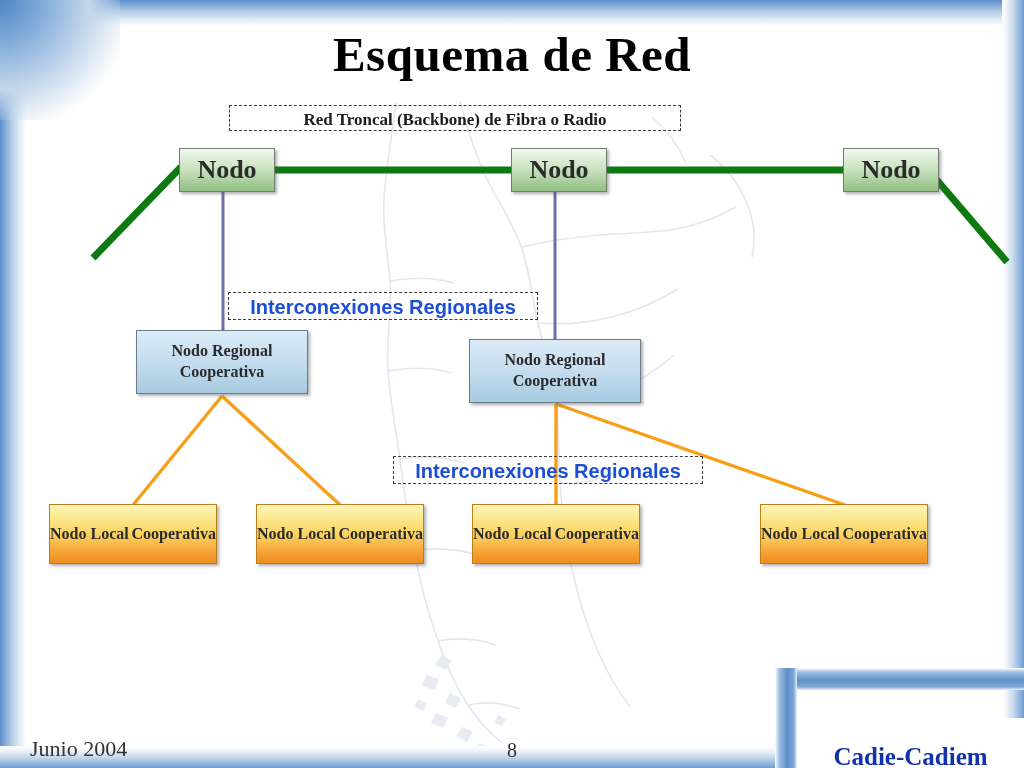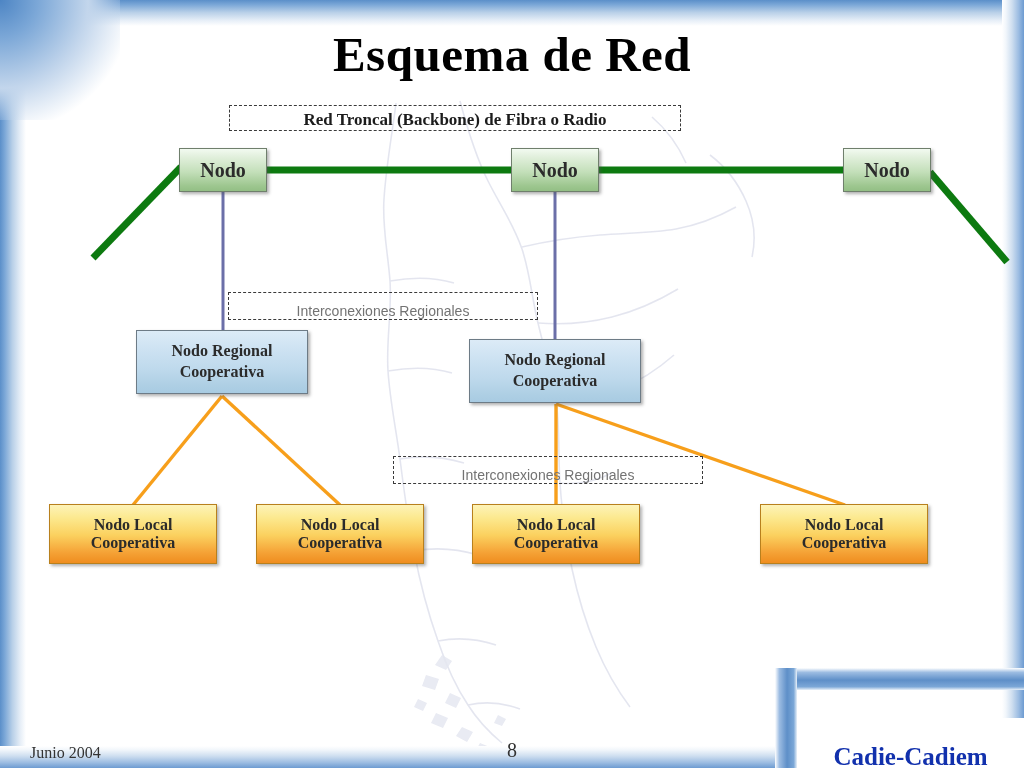--- a/index.html
+++ b/index.html
@@ -76,23 +76,23 @@
     justify-content: center;
     white-space: nowrap;
   }
   .dash-label.serif {
     font-family: "Liberation Serif", serif;
     font-weight: bold;
     font-size: 17px;
   }
   .dash-label.sans {
     font-family: "Liberation Sans", sans-serif;
-    font-weight: normal;
-    font-size: 14px;
-    color: #737373;
+    font-weight: bold;
+    font-size: 20px;
+    color: #1d4ed8;
   }
 
   
   .connectors {
     position: absolute;
     left: 0; top: 0;
     width: 1024px; height: 768px;
     pointer-events: none;
   }
 
@@ -104,52 +104,52 @@
     justify-content: center;
     text-align: center;
     border: 1px solid #6c6c6c;
     box-shadow: 2px 2px 3px rgba(80,80,80,0.45);
     font-family: "Liberation Serif", serif;
     font-weight: bold;
     color: #2b2b2b;
   }
 
   .node-backbone {
-    width: 88px; height: 44px;
-    font-size: 20px;
+    width: 96px; height: 44px;
+    font-size: 26px;
     background: linear-gradient(to bottom, #f2faf0 0%, #e2f0dd 18%, #c3dfb9 55%, #9dc68f 88%, #93bf85 100%);
     border-color: #6f7f6c;
   }
 
   .node-regional {
     width: 172px; height: 64px;
     font-size: 16px;
     line-height: 1.3;
     background: linear-gradient(to bottom, #dcebf7 0%, #cde2f2 30%, #bed9ec 62%, #aecfe4 88%, #a8cbe2 100%);
     border-color: #6d7b86;
   }
 
   .node-local {
     width: 168px; height: 60px;
     font-size: 16px;
-    flex-direction: column;
-    justify-content: center;
+    flex-direction: row;
+    justify-content: space-between;
     padding: 4px 0 5px 0;
     background: linear-gradient(to bottom, #fdf3b8 0%, #fce98f 22%, #fbd15f 52%, #f5a236 82%, #ef8d1f 100%);
     border-color: #b8801d;
   }
   .node-local .line1 { font-size: 16px; }
   .node-local .line2 { font-size: 16px; }
 
   
   .footer-date {
     position: absolute;
     left: 30px; bottom: 6px;
     font-family: "Liberation Serif", serif;
-    font-size: 16px;
+    font-size: 22px;
     color: #333333;
   }
   .footer-page {
     position: absolute;
     left: 0; bottom: 6px;
     width: 1024px;
     text-align: center;
     font-family: "Liberation Serif", serif;
     font-size: 20px;
     color: #333333;

